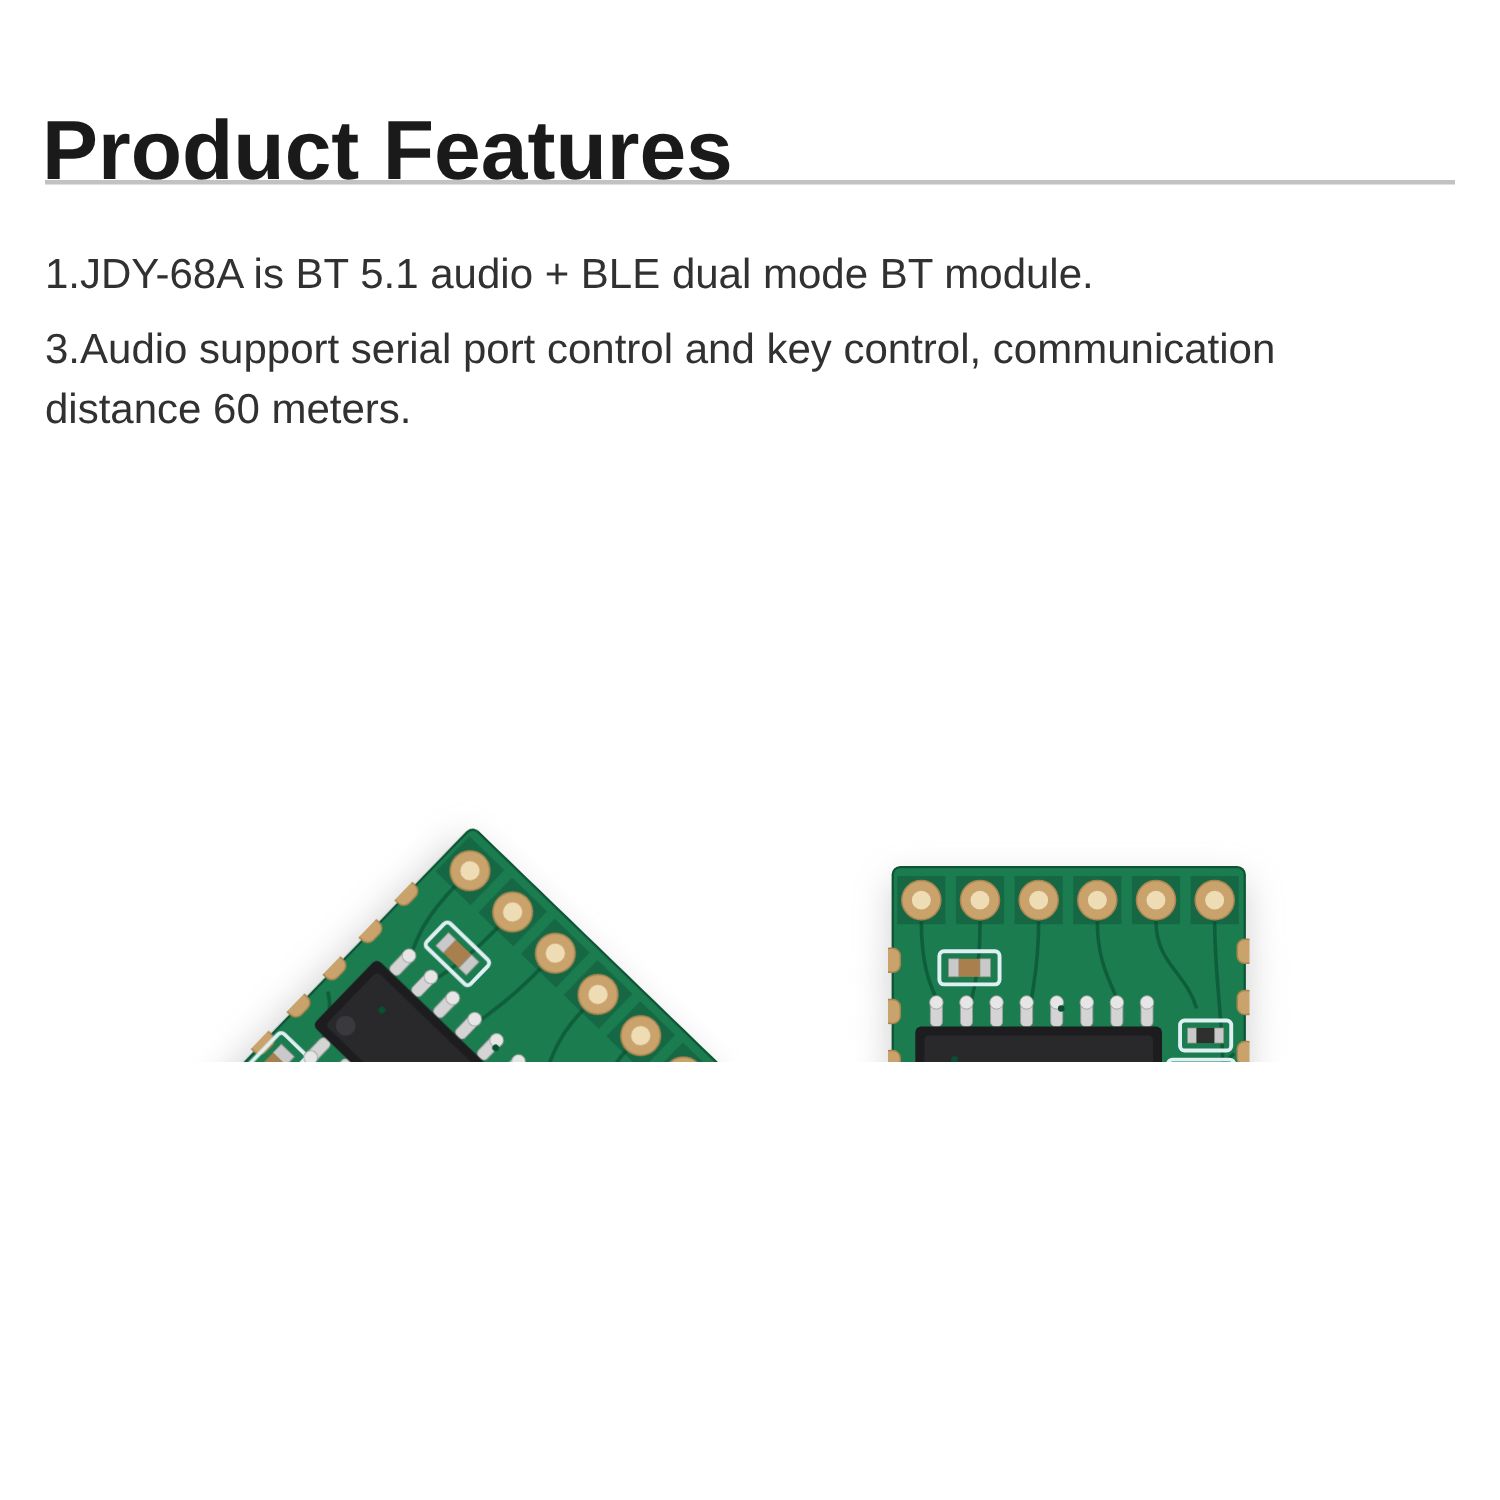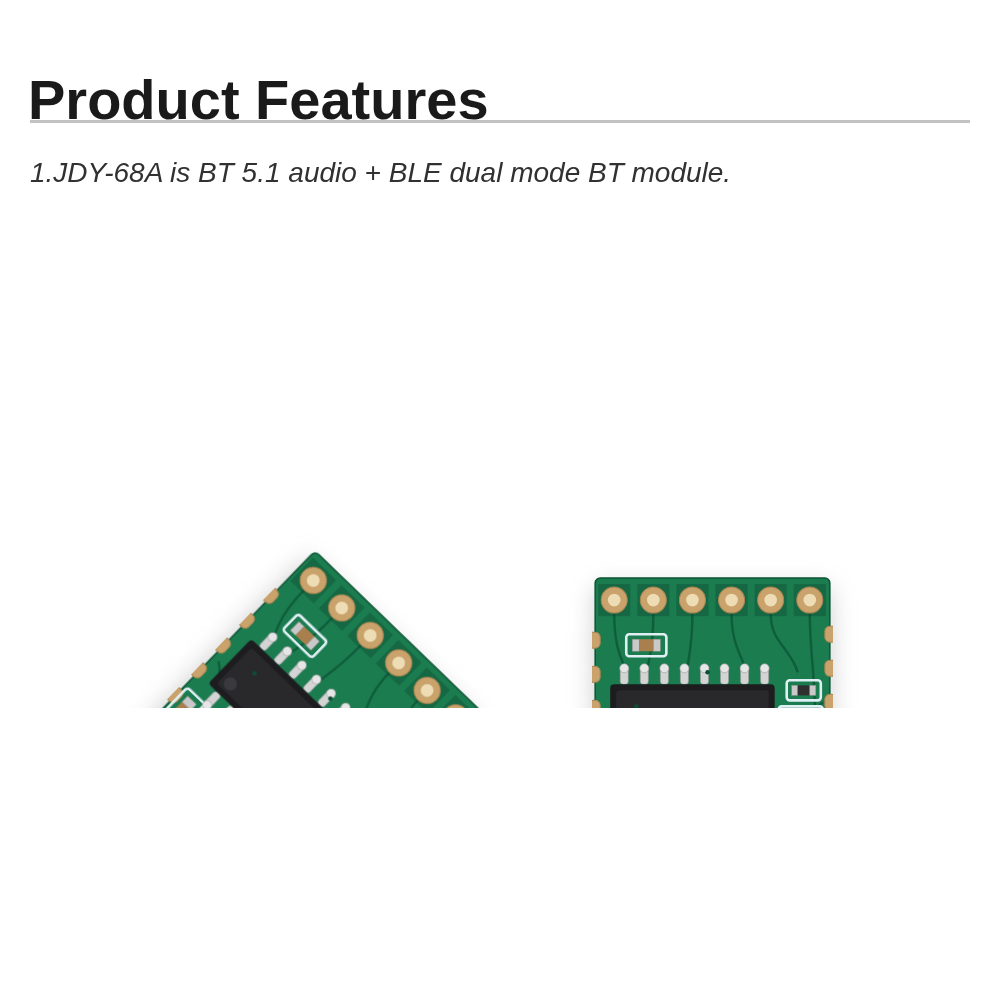--- a/index.html
+++ b/index.html
@@ -7,21 +7,21 @@
     --pcb-dark:#1b7c4f; --pcb-light:#58a87a; --copper:#c9a26c; --copper-deep:#a8854f;
     --copper-bore:#eedcb4; --copper-ant:#c2a078; --silk:#e0eff4; --pin:#d4d4d4;
     --ic:#1d1d1f; --xtal-gold:#c79d52; --xtal-silver:#bcbdbf;
   }
   html,body{margin:0;padding:0;background:var(--page-bg);}
   .canvas{position:relative;width:1000px;height:708px;overflow:hidden;
           font-family:"Liberation Sans",sans-serif;background:var(--page-bg);}
   .title{position:absolute;left:28px;top:30px;font-size:56px;font-weight:700;
          color:var(--title-text);letter-spacing:0;line-height:1.15;}
   .divider{position:absolute;left:30px;top:120px;width:940px;height:3px;background:var(--divider);}
-  .features{position:absolute;left:30px;top:153px;width:960px;font-style:italic;}
+  .features{position:absolute;left:30px;top:163px;width:960px;}
   .feature-item{font-size:28px;line-height:40px;color:var(--body-text);
                 margin:0 0 10px 0;white-space:pre-line;}
   .module{position:absolute;filter:drop-shadow(0 10px 12px rgba(120,120,120,0.35));}
   .module-left{left:161px;top:580px;width:244px;height:350px;transform:rotate(44deg);}
   .module-right{left:592px;top:572px;width:241px;height:346px;}
   .module svg{width:100%;height:100%;display:block;}
 
   .pcb-board{fill:var(--pcb-dark);stroke:#0c5435;stroke-width:1.5;}
   .pcb-antzone{fill:var(--pcb-light);}
   .pcb-traces path{stroke:rgba(6,70,44,0.55);stroke-width:2.4;fill:none;}
@@ -48,20 +48,22 @@
 </head>
 <body>
 
 <div class="canvas">
 
   <h1 class="title">Product Features</h1>
   <div class="divider"></div>
 
   <div class="features">
     <p class="feature-item">1.JDY-68A is BT 5.1 audio + BLE dual mode BT module.</p>
+    <p class="feature-item">3.Audio support serial port control and key control, communication
+distance 60 meters.</p>
   </div>
 
   <div class="module module-left">
     <svg viewBox="0 0 240 345">
       <rect class="pcb-board" x="3" y="6" width="234" height="334" rx="5"></rect>
       <path class="pcb-antzone" d="M3,263 Q45,253 85,261 Q125,269 165,259 Q205,251 237,261 L237,335 Q237,340 232,340 L8,340 Q3,340 3,335 Z"></path>
       <g class="pcb-traces">
         <path d="M22,42 C22,76 30,88 33,96"></path>
           <path d="M61,42 C61,74 57,86 55,96"></path>
         <path d="M100,42 C100,72 96,86 95,96"></path>

